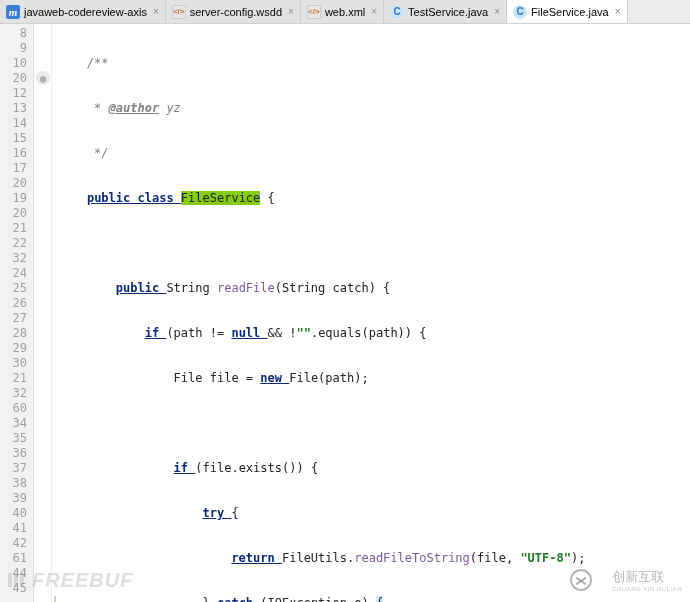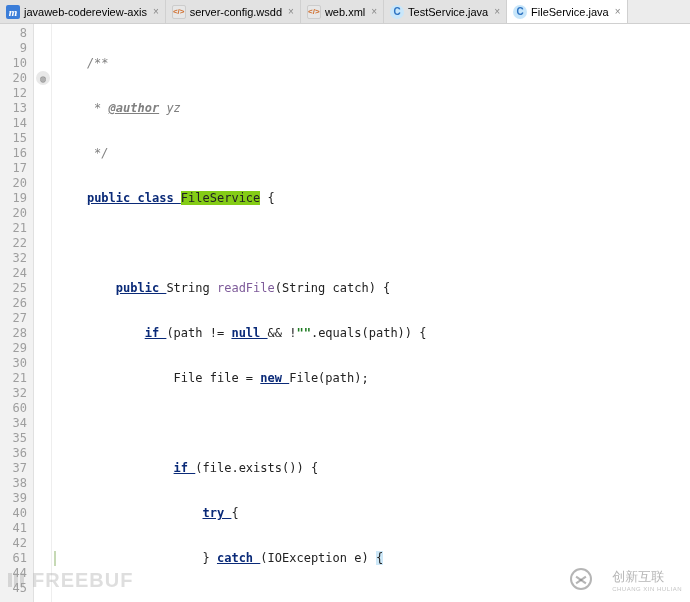--- a/index.html
+++ b/index.html
@@ -128,40 +128,42 @@
   .watermark-left {
     position: absolute;
     bottom: 10px;
     left: 8px;
     font-family: Arial, sans-serif;
     font-size: 20px;
     font-weight: 800;
     letter-spacing: 1px;
     color: rgba(160,160,160,0.35);
     pointer-events: none;
+    font-style: italic;
   }
   .wm-bars {
     display: inline-block;
     width: 22px;
     height: 18px;
     background:
       linear-gradient(rgba(160,160,160,0.35),rgba(160,160,160,0.35)) 0 2px/4px 14px no-repeat,
       linear-gradient(rgba(160,160,160,0.35),rgba(160,160,160,0.35)) 6px 2px/4px 14px no-repeat,
       linear-gradient(rgba(160,160,160,0.35),rgba(160,160,160,0.35)) 12px 2px/4px 14px no-repeat;
     vertical-align: -2px;
     margin-right: 2px;
   }
   .watermark-right {
     position: absolute;
     bottom: 10px;
     right: 8px;
     font-family: Arial, sans-serif;
     font-size: 13px;
     color: rgba(120,120,120,0.55);
     display: flex;
+    align-items: center;
     gap: 20px;
     pointer-events: none;
   }
   .wm-ring {
     width: 22px;
     height: 22px;
     border: 2px solid rgba(120,120,120,0.55);
     border-radius: 50%;
     position: relative;
   }
@@ -263,20 +265,21 @@
     <div class="code-line"><span class="cmt">     * </span><span class="doc-tag">@author</span><span class="doc-val"> yz</span></div>
     <div class="code-line"><span class="cmt">     */</span></div>
     <div class="code-line"><span>    </span><span class="kw">public class </span><span class="clsname-hl">FileService</span><span> {</span></div>
     <div class="code-line"><span></span></div>
     <div class="code-line"><span>        </span><span class="kw">public </span><span>String </span><span class="ref">readFile</span><span>(String catch) {</span></div>
     <div class="code-line"><span>            </span><span class="kw">if </span><span>(path != </span><span class="kw">null </span><span>&amp;&amp; !</span><span class="str">""</span><span>.equals(path)) {</span></div>
     <div class="code-line"><span>                File file = </span><span class="kw">new </span><span>File(path);</span></div>
     <div class="code-line"><span></span></div>
     <div class="code-line"><span>                </span><span class="kw">if </span><span>(file.exists()) {</span></div>
     <div class="code-line"><span>                    </span><span class="kw">try </span><span>{</span></div>
+    <div class="code-line"><span>                        </span><span class="kw">return </span><span>FileUtils.</span><span class="ref">readFileToString</span><span>(file, </span><span class="str">"UTF-8"</span><span>);</span></div>
     <div class="code-line"><span class="vbar"></span><span>                    } </span><span class="kw">catch </span><span>(IOException e) </span><span class="caret-sel">{</span></div>
     
     
     
     
     
     
     
     
     

